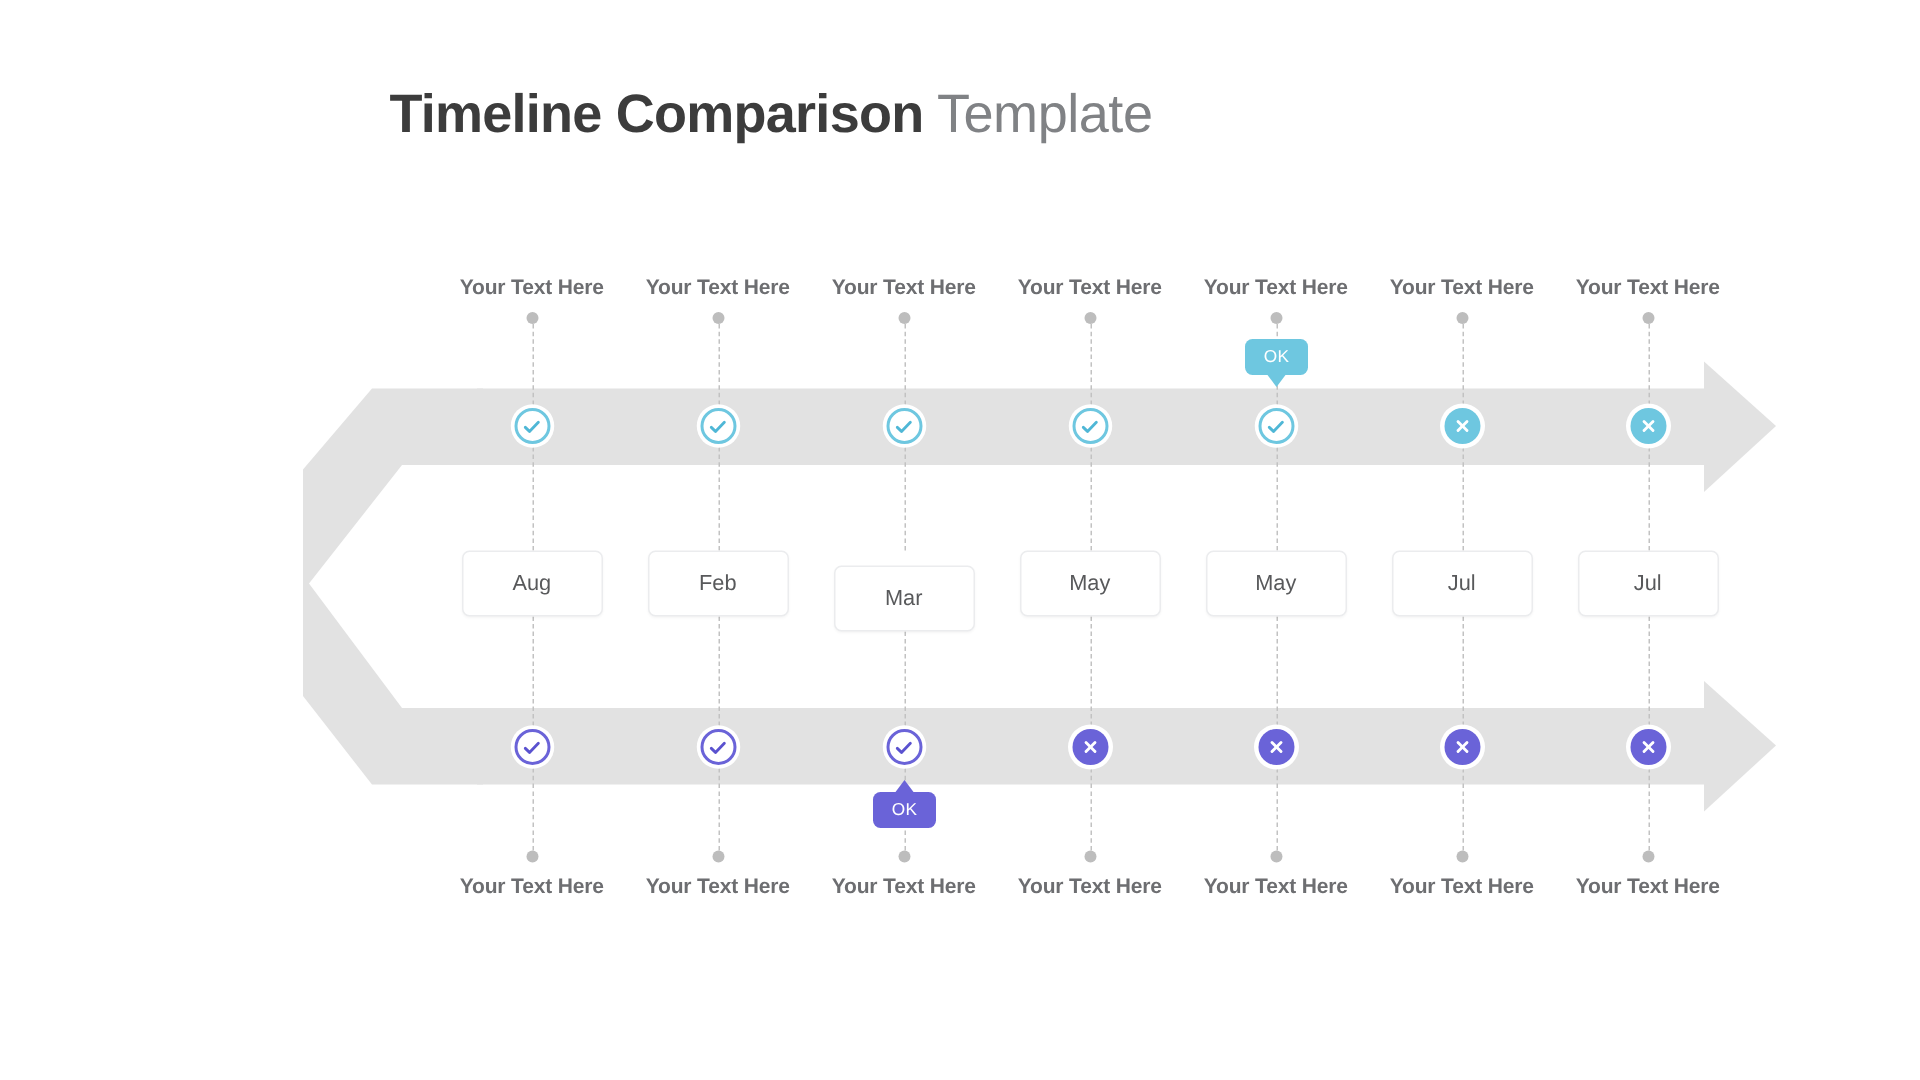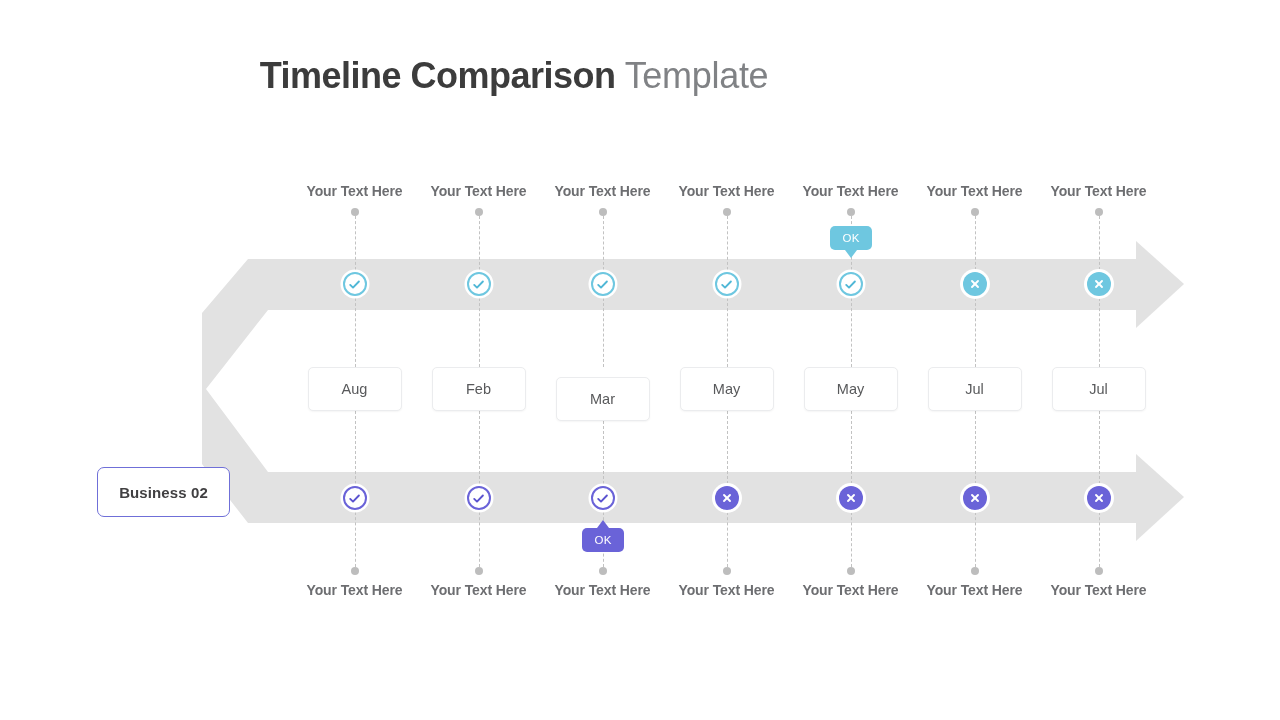--- a/index.html
+++ b/index.html
@@ -161,23 +161,20 @@
 
     <rect x="318" y="259" width="820" height="51" fill="#e2e2e2"></rect>
 
     <rect x="318" y="472" width="820" height="51" fill="#e2e2e2"></rect>
 
     <path d="M 1136,241 L 1136,259 L 1136,310 L 1136,328 L 1184,284 Z" fill="#e2e2e2"></path>
 
     <path d="M 1136,454 L 1136,472 L 1136,523 L 1136,541 L 1184,497 Z" fill="#e2e2e2"></path>
   </svg>
 
-  <div class="biz-box" id="biz-box-2">
-    <span>Business 02</span>
-  </div>
 
   <div id="columns">
       <div class="caption" style="left: 354.5px; top: 183px;">Your Text Here</div>
       <div class="node-dot" style="left: 354.5px; top: 208px;"></div>
       <div class="vline" style="left: 354.5px; top: 216px; height: 54px;"></div>
       <div class="vline" style="left: 354.5px; top: 298px; height: 69px;"></div>
       <div class="vline" style="left: 354.5px; top: 411px; height: 73px;"></div>
       <div class="vline" style="left: 354.5px; top: 512px; height: 55px;"></div>
       <div class="node-dot" style="left: 354.5px; top: 567px;"></div>
       <div class="caption" style="left: 354.5px; top: 582px;">Your Text Here</div>

